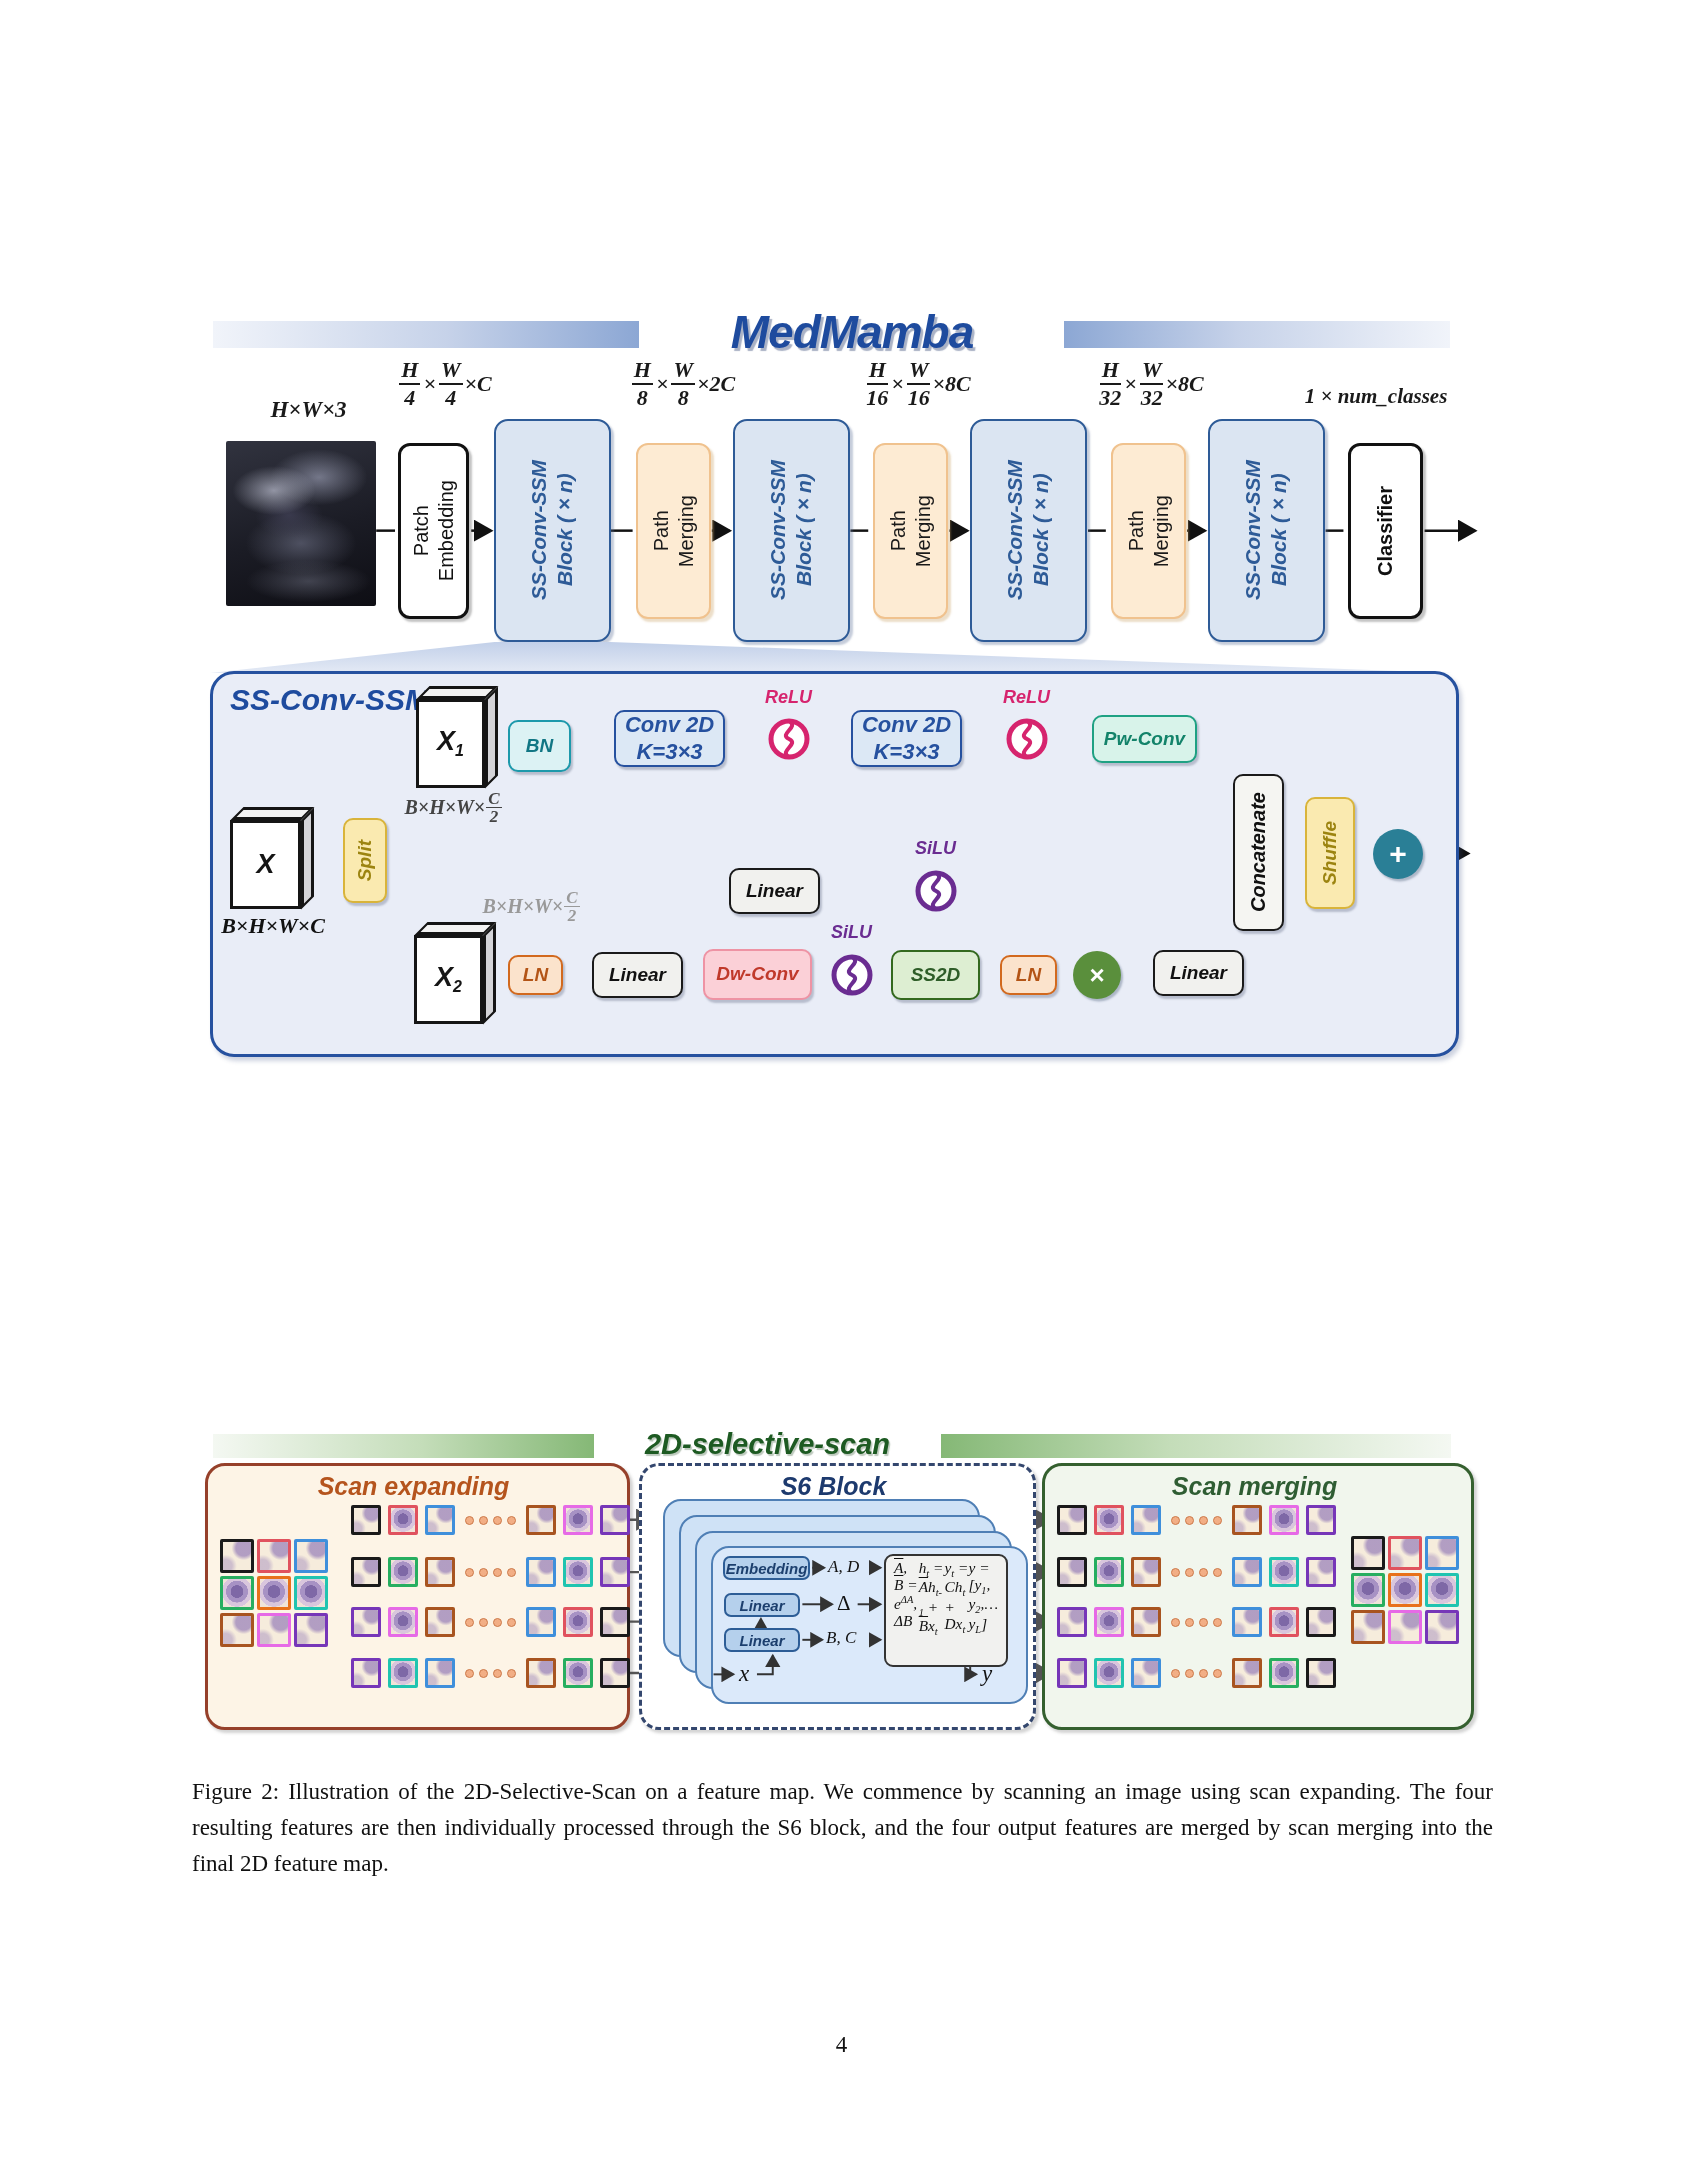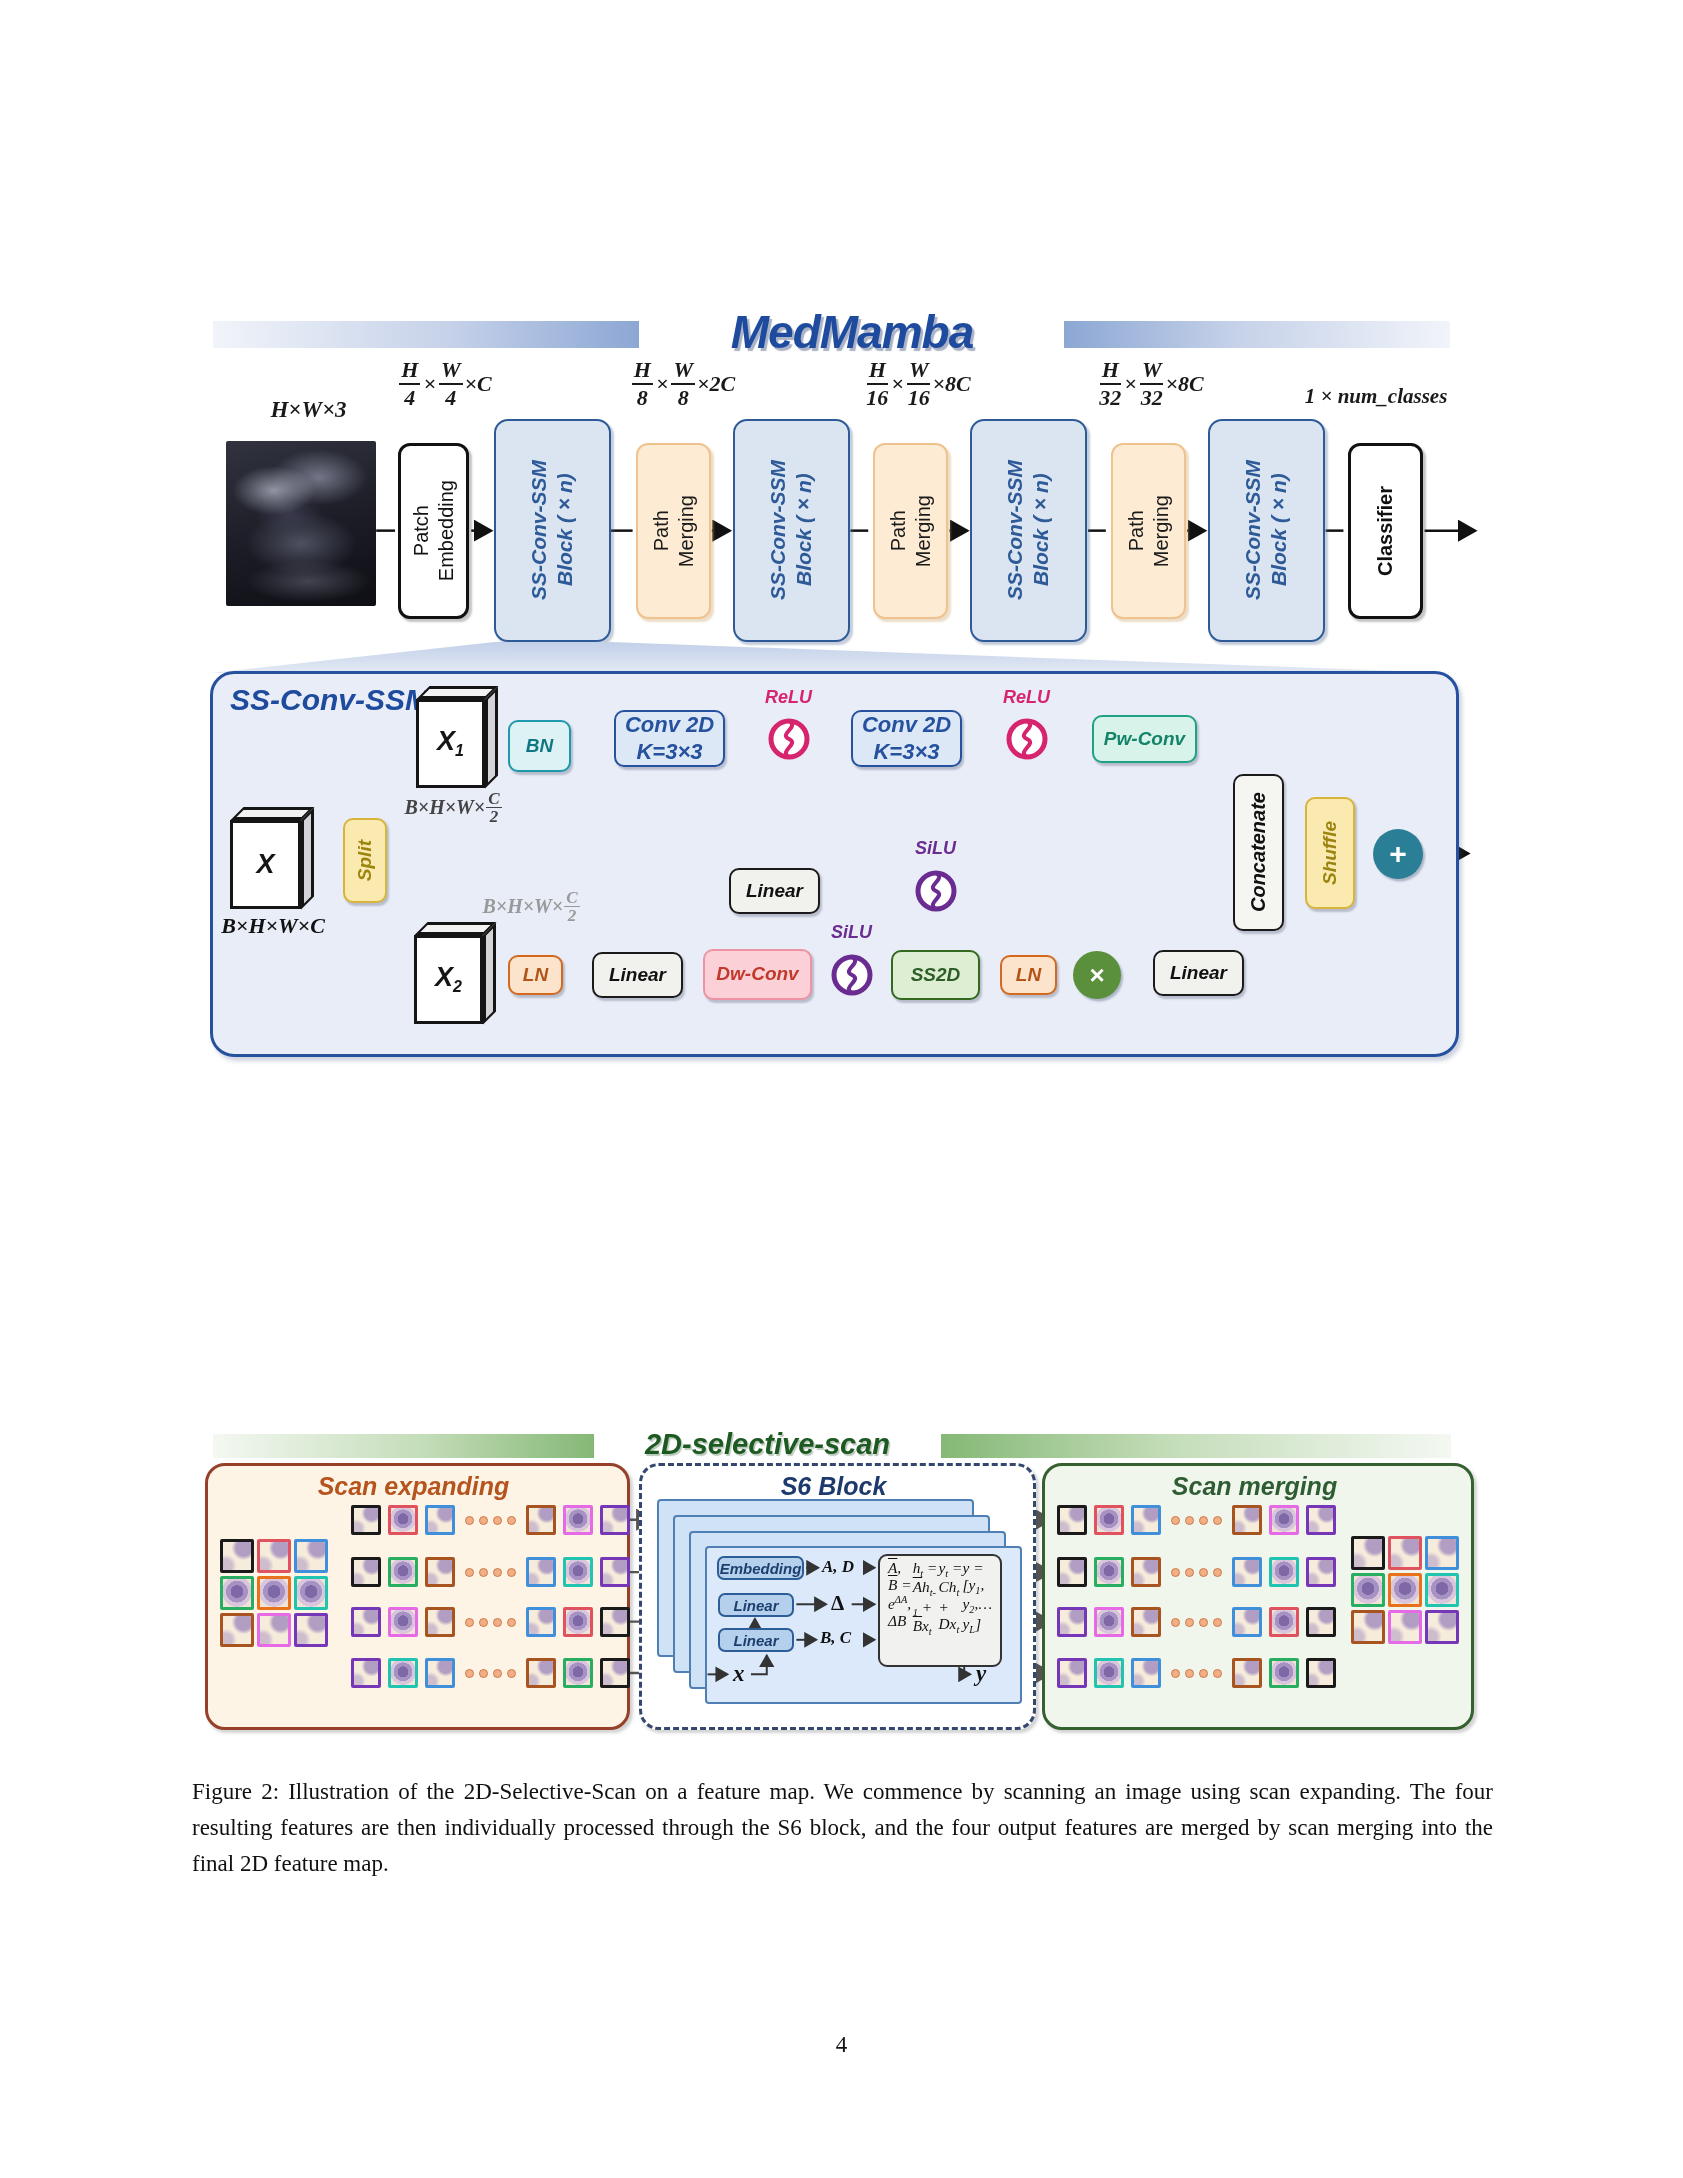--- a/index.html
+++ b/index.html
@@ -96,31 +96,31 @@
       radial-gradient(circle at 74% 22%, rgba(166,144,190,.85) 0 26%, rgba(166,144,190,0) 40%),
       radial-gradient(circle at 10% 85%, rgba(166,144,190,.5) 0 18%, transparent 32%),
       #f6ecdc;}
   .patch.dense{background:
       radial-gradient(circle at 50% 45%, #7e68a6 0 30%, #a792c4 31% 52%, #d9c6dd 53% 72%, #f0e4d8 73%);}
   .prow{position:absolute;display:flex;align-items:center;gap:7px;height:30px;}
   .pgrid{position:absolute;display:grid;grid-template-columns:repeat(3,34px);grid-auto-rows:34px;gap:3px;}
   .pgrid .patch{width:34px;height:34px;}
   .dots{display:inline-flex;gap:5px;margin:0 3px;}
   .dots i{width:9px;height:9px;border-radius:50%;background:#f2ae85;border:1.5px solid #cc7a4a;box-sizing:border-box;}
-  .sheet{position:absolute;width:313px;height:154px;background:#cfe2f6;border:2.5px solid #4f7fb5;border-radius:4px;}
+  .sheet{position:absolute;width:313px;height:154px;background:#cfe2f6;border:2.5px solid #4f7fb5;border-radius:18px;margin-left:6px;}
   .sheet.front{background:#dbe9fa;}
   .s6box{position:absolute;box-sizing:border-box;background:#b5d0ec;border:2px solid #2d5d96;border-radius:7px;
     display:flex;align-items:center;justify-content:center;font-style:italic;font-weight:700;
     font-size:15px;color:#1c3f6e;}
   .eqbox{position:absolute;box-sizing:border-box;background:#f1f1ef;border:2px solid #333;border-radius:9px;
     display:flex;flex-direction:row;justify-content:space-between;padding:4px 8px;}
   .eq{font-family:"Liberation Serif",serif;font-style:italic;font-size:15.3px;color:#111;line-height:1.1;}
   .eq .ov{text-decoration:overline;}
   .eq sup,.eq sub{font-size:10.4px;}
-  .mlab{position:absolute;font-family:"Liberation Serif",serif;font-style:italic;font-weight:700;
+  .mlab{position:absolute;font-family:"Liberation Serif",serif;font-style:italic;font-weight:400;
     font-size:17px;color:#111;display:flex;align-items:center;}
   .xy{font-size:23px;}
 
   
   .caption{position:absolute;font-family:"Liberation Serif",serif;font-size:23px;color:#111;}
   svg.layer{position:absolute;left:0;top:0;pointer-events:none;}
 </style>
 </head>
 <body>
 

